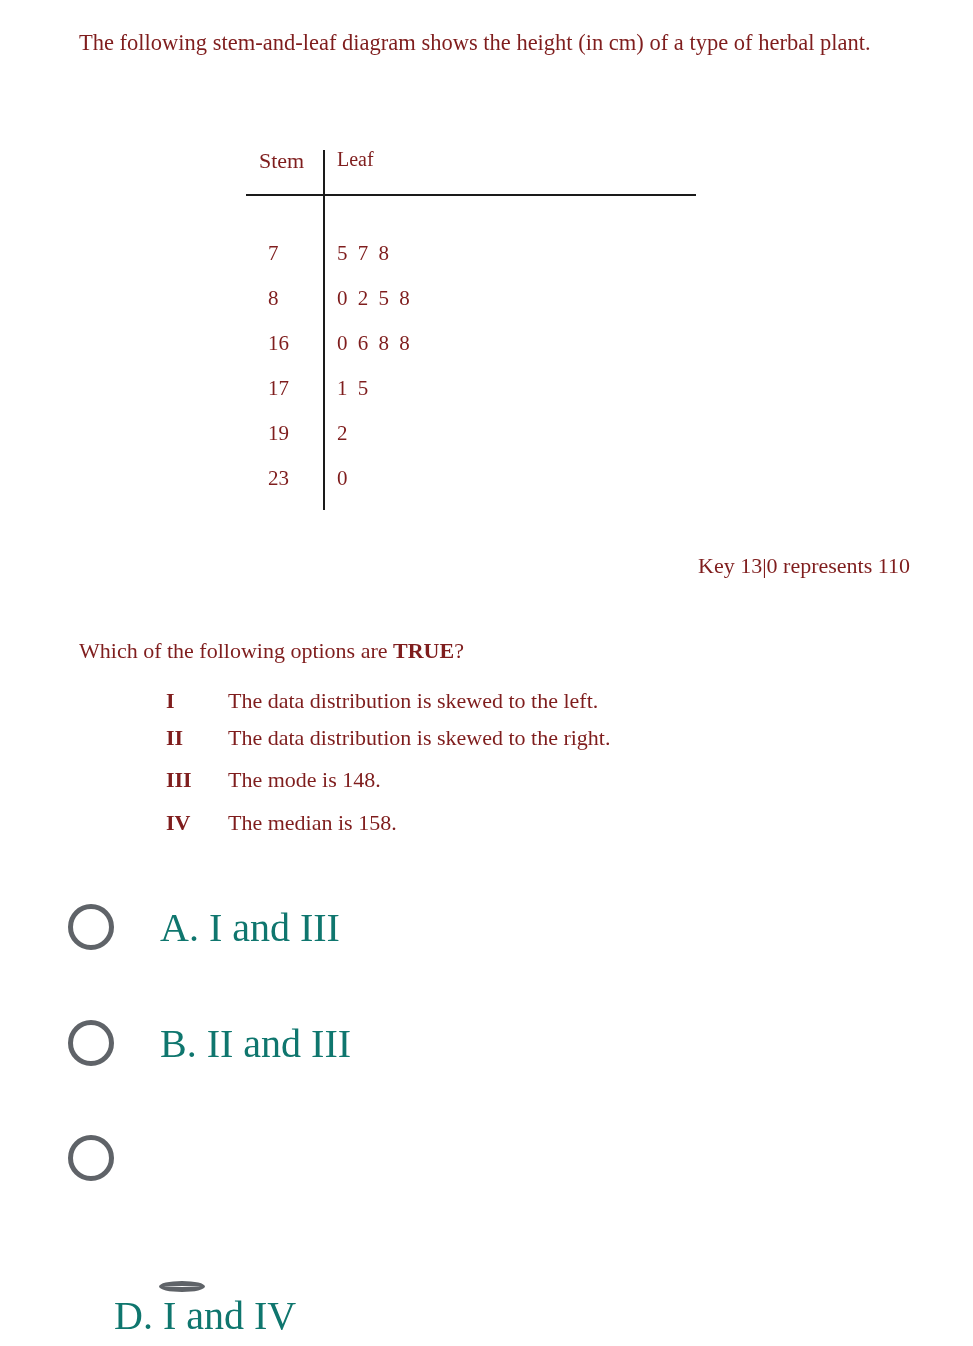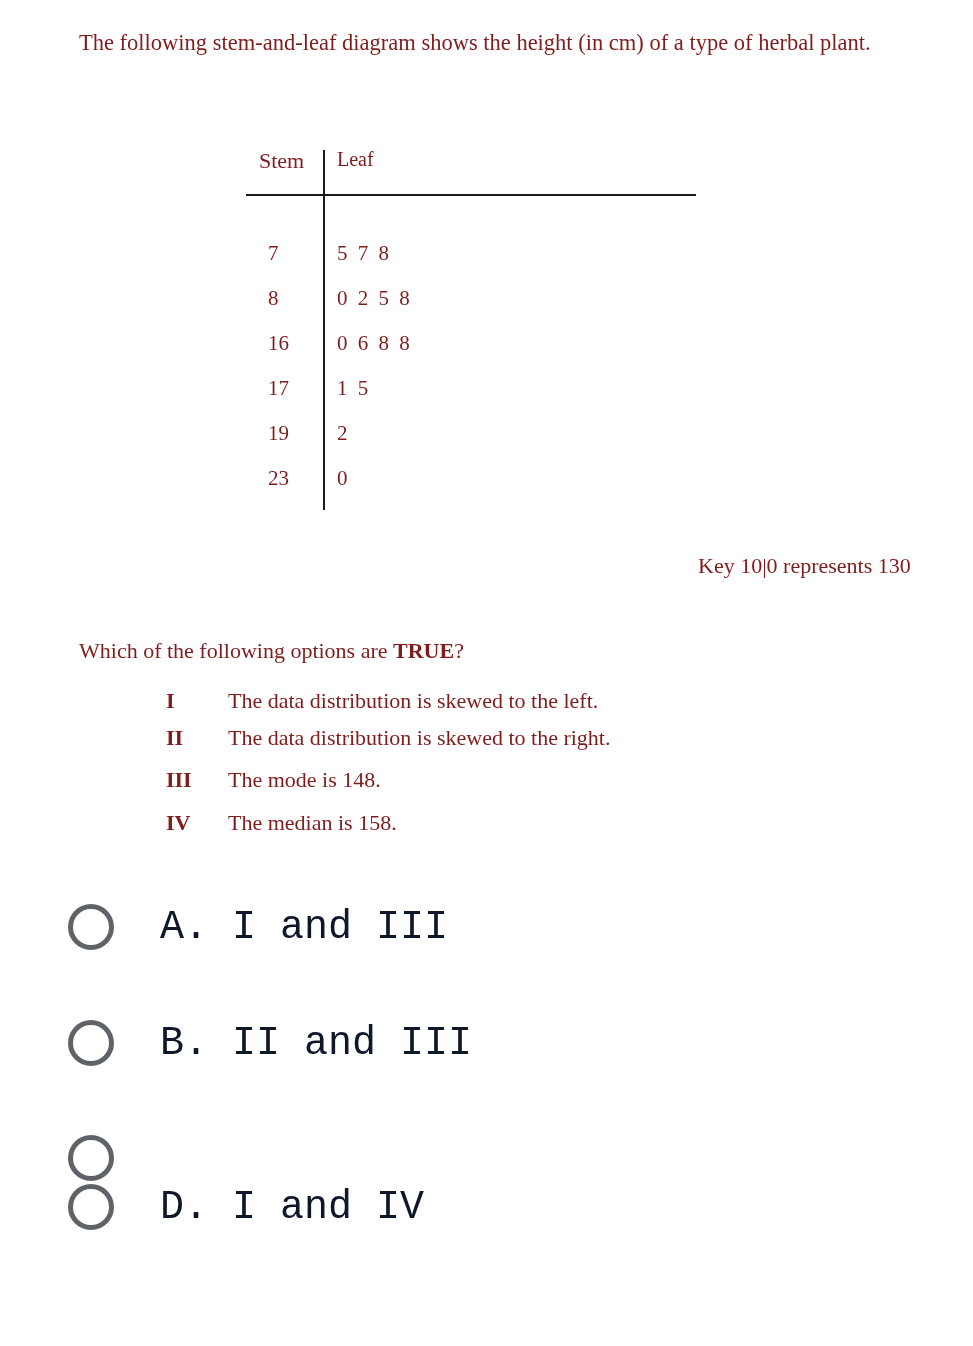--- a/index.html
+++ b/index.html
@@ -1,18 +1,18 @@
 <!DOCTYPE html>
 <html><head>
   <meta charset="utf-8">
   <style>
     html, body { margin:0; padding:0; background:#ffffff; }
     body { width:973px; height:1346px; position:relative; overflow:hidden; }
     .serif { font-family: Liberation Serif, serif; color:#7f1d1d; }
-    .sans { font-family: Liberation Mono, monospace; color:#0f172a; }
+    .sans { font-family: Liberation Serif, serif; color:#0f766e; }
     .intro { position:absolute; left:79px; top:22px; width:860px; font-size:22.5px; line-height:42px; }
     .sl { position:absolute; left:246px; top:144px; width:450px; height:366px; }
     .sl .vline { position:absolute; left:77px; top:6px; width:2px; height:360px; background:#1a1a1a; }
     .sl .hline { position:absolute; left:0; top:50px; width:450px; height:2px; background:#1a1a1a; }
     .sl .hdr-stem { position:absolute; left:13px; top:4px; font-size:22px; }
     .sl .hdr-leaf { position:absolute; left:91px; top:4px; font-size:20px; }
     .sl .row { position:absolute; left:0; height:30px; width:450px; }
     .sl .stem { position:absolute; left:22px; width:40px; text-align:left; font-size:21px; }
     .sl .leaf { position:absolute; left:91px; font-size:21px; letter-spacing:0; word-spacing:5px; }
     .key { position:absolute; left:698px; top:553px; font-size:22px; }
@@ -54,21 +54,21 @@
   <div class="row" style="top:277px;">
     <span class="stem">19</span>
     <span class="leaf">2</span>
   </div>
   <div class="row" style="top:322px;">
     <span class="stem">23</span>
     <span class="leaf">0</span>
   </div>
 </div>
 
-<div class="key serif">Key 10|0 represents 130</div>
+<div class="key serif">Key 13|0 represents 110</div>
 
 <div class="question serif">
   <span>Which of the following options are </span><b>TRUE</b><span>?</span>
 </div>
 
 <div class="stmt serif" style="top:688px;">
   <span class="num">I</span><span>The data distribution is skewed to the left.</span>
 </div>
 <div class="stmt serif" style="top:725px;">
   <span class="num">II</span><span>The data distribution is skewed to the right.</span>
@@ -84,16 +84,16 @@
   <div class="radio"></div>
   <span class="opt-label">A. I and III</span>
 </div>
 <div class="opt sans" style="top:1014px;">
   <div class="radio"></div>
   <span class="opt-label">B. II and III</span>
 </div>
 <div class="opt sans" style="top:1129px;">
   <div class="radio"></div>
 </div>
-<div class="opt sans" style="top:1178px;">
+<div class="opt sans" style="top:1281px;flex-direction:column;">
   <div class="radio"></div>
   <span class="opt-label">D. I and IV</span>
 </div>
 
 </body></html>

